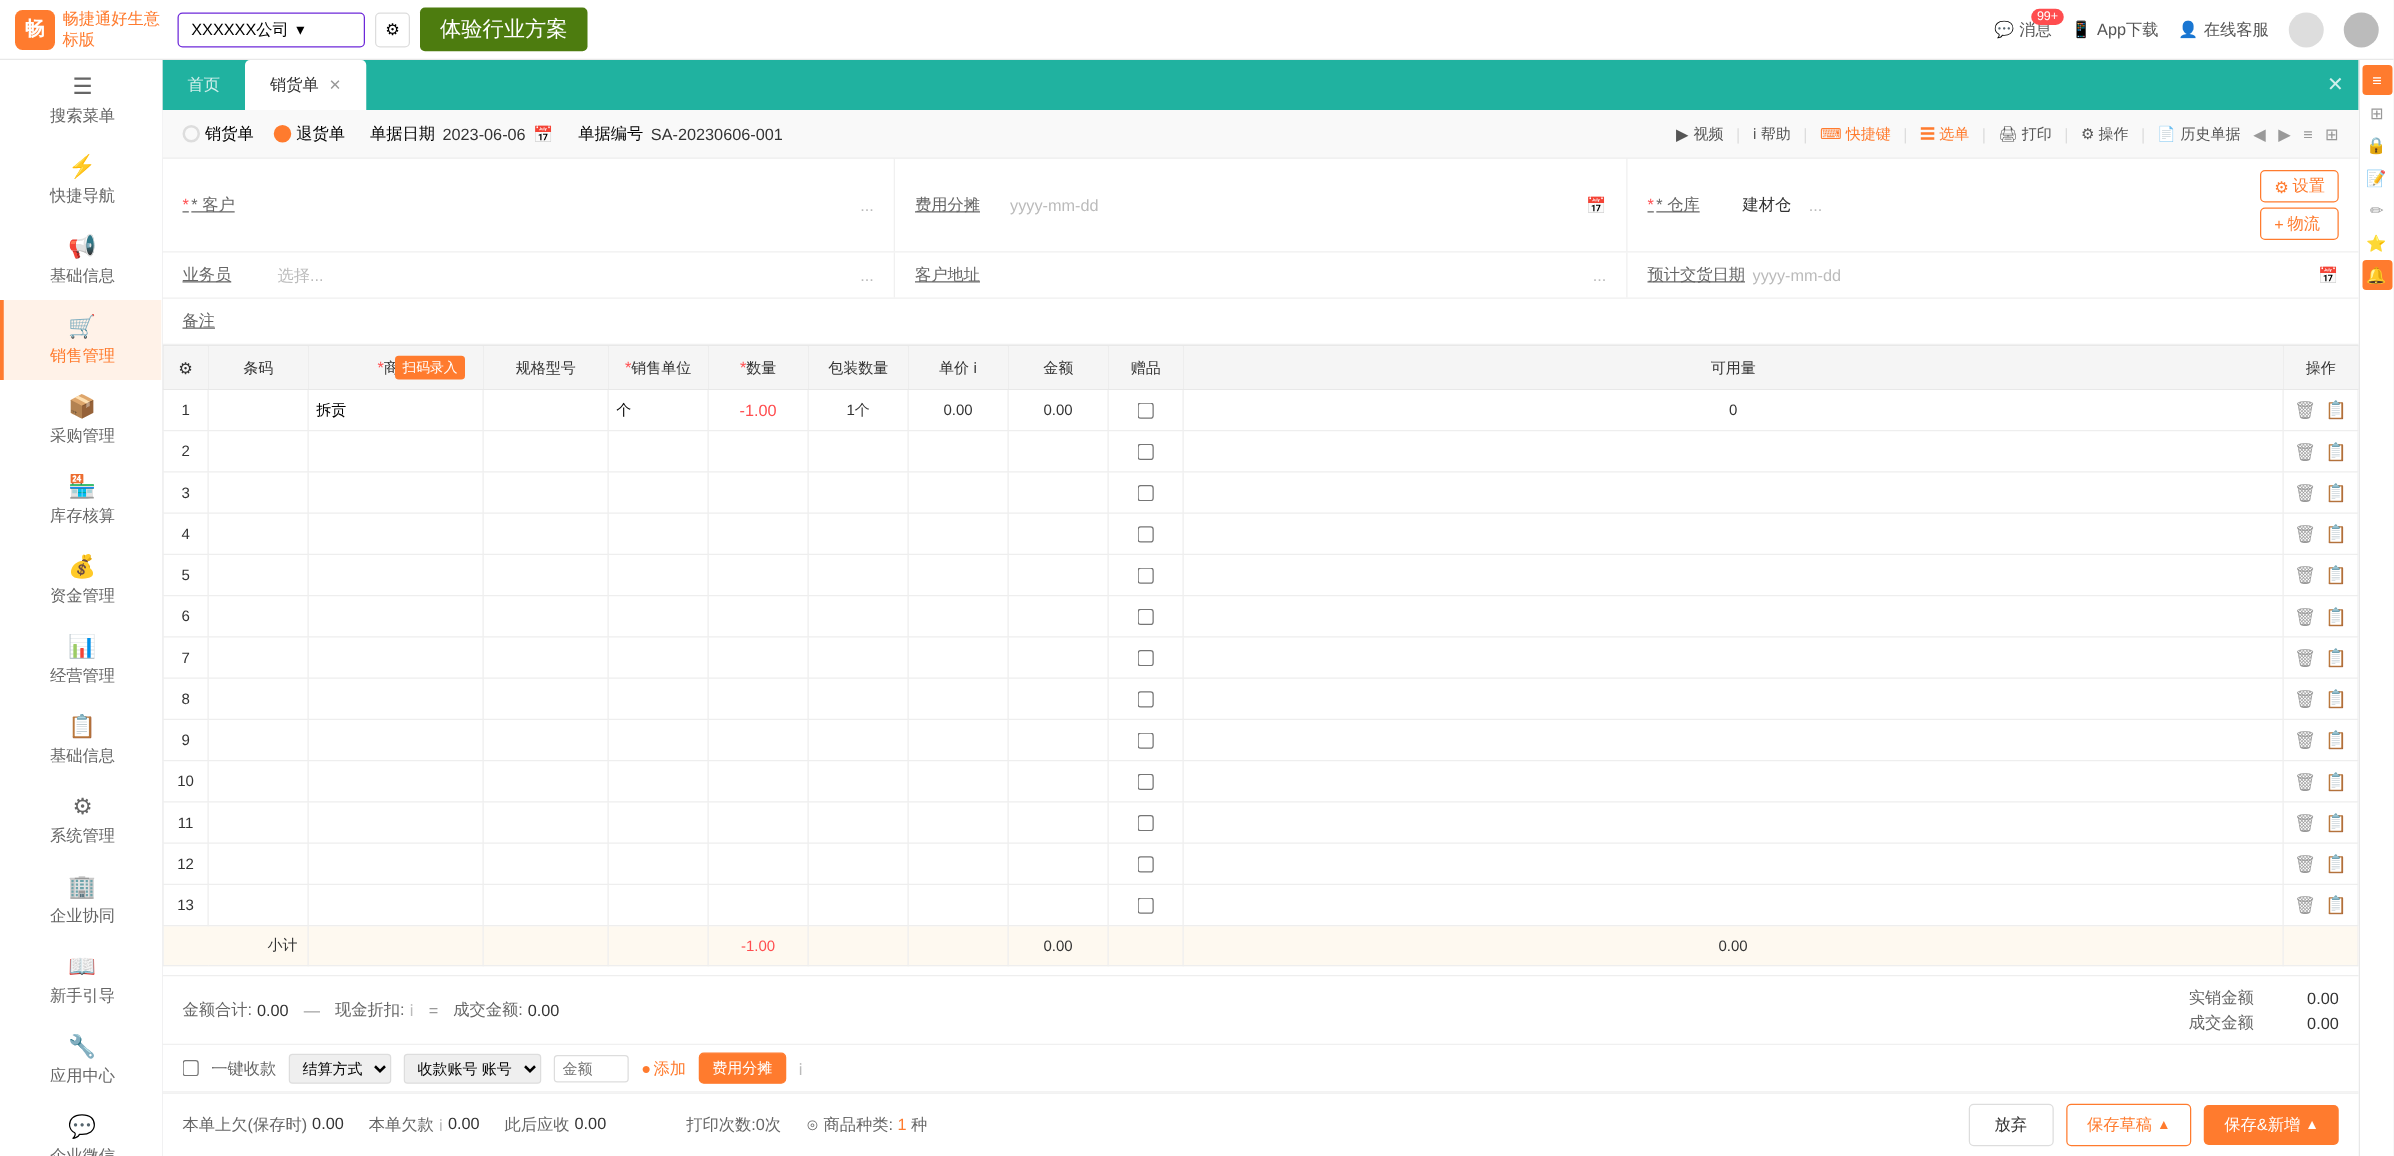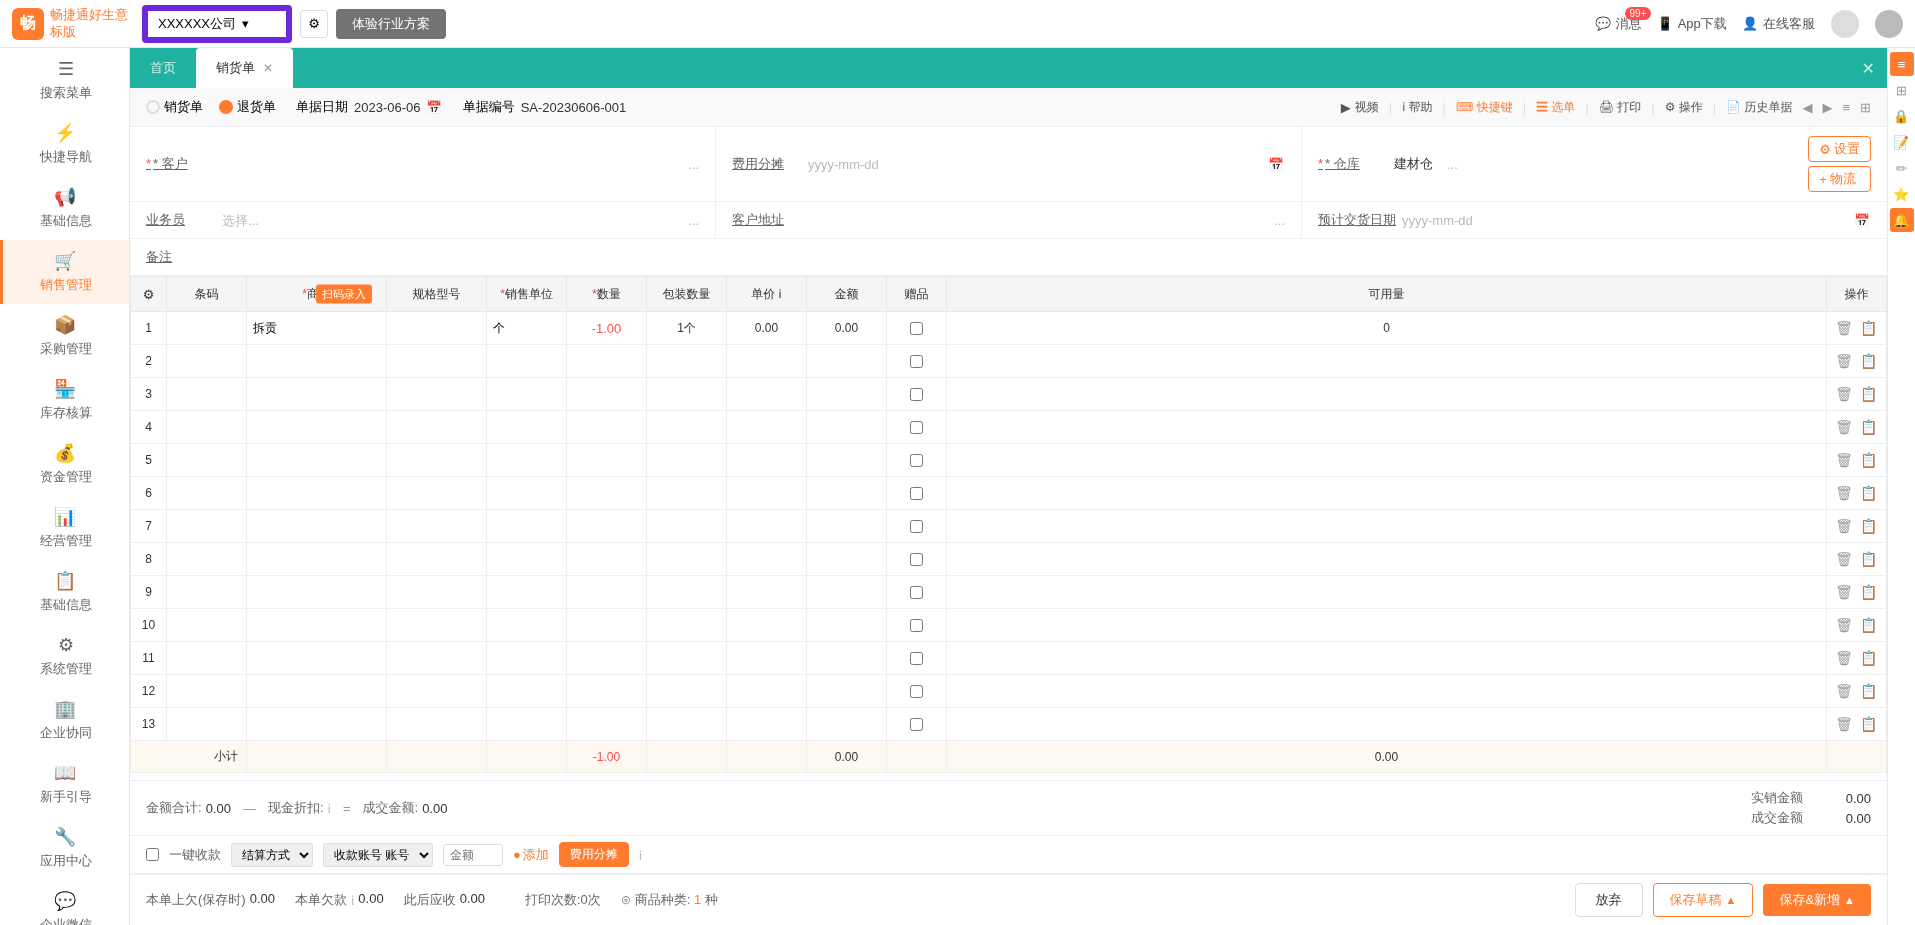--- a/index.html
+++ b/index.html
@@ -3,23 +3,23 @@
   <meta charset="utf-8">
   <style>
     * { box-sizing: border-box; margin: 0; padding: 0; font-family: 'Microsoft YaHei', Arial, sans-serif; font-size: 13px; }
     body { background: #f0f2f5; display: flex; flex-direction: column; height: 925px; overflow: hidden; }
 
     
     .top-bar { background: #fff; height: 48px; display: flex; align-items: center; padding: 0 12px; border-bottom: 1px solid #e8e8e8; flex-shrink: 0; }
     .logo-area { display: flex; align-items: center; gap: 6px; width: 130px; }
     .logo-icon { width: 32px; height: 32px; background: #ff7b2e; border-radius: 6px; display: flex; align-items: center; justify-content: center; color: white; font-size: 16px; font-weight: bold; }
     .logo-text { font-size: 11px; color: #ff7b2e; line-height: 1.3; }
-    .company-selector { display: flex; align-items: center; gap: 6px; border: 6px solid #6d28d9; border-radius: 4px; padding: 4px 10px; cursor: pointer; min-width: 150px; }
+    .company-selector { display: flex; align-items: center; gap: 6px; border: 1px solid #6d28d9; border-radius: 4px; padding: 4px 10px; cursor: pointer; min-width: 150px; }
     .gear-btn { width: 28px; height: 28px; border: 1px solid #ddd; border-radius: 4px; display: flex; align-items: center; justify-content: center; cursor: pointer; margin-left: 8px; }
-    .trial-btn { background: #737373; color: white; border: none; border-radius: 4px; padding: 6px 16px; cursor: pointer; font-size: 13px; margin-left: 8px; }
+    .trial-btn { background: #4d7c0f; color: white; border: none; border-radius: 4px; padding: 6px 16px; cursor: pointer; font-size: 17px; margin-left: 8px; }
     .top-right { margin-left: auto; display: flex; align-items: center; gap: 16px; }
     .top-right-item { display: flex; align-items: center; gap: 4px; cursor: pointer; color: #555; font-size: 13px; position: relative; }
     .badge { background: #ff4d4f; color: white; border-radius: 10px; font-size: 10px; padding: 1px 5px; position: absolute; top: -8px; right: -10px; }
     .avatar { width: 28px; height: 28px; border-radius: 50%; background: #ddd; }
 
     
     .main-layout { display: flex; flex: 1; overflow: hidden; }
 
     
     .sidebar { width: 130px; background: #fff; display: flex; flex-direction: column; border-right: 1px solid #e8e8e8; flex-shrink: 0; overflow-y: auto; }
@@ -695,21 +695,21 @@
           </span>
           <span class="action-bar-stat">
             <span>本单欠款</span>
             <span style="color:#bbb;">ℹ</span>
             <span style="color:#333;font-weight:500;">0.00</span>
           </span>
           <span class="action-bar-stat">
             <span>此后应收</span>
             <span style="color:#333;font-weight:500;">0.00</span>
           </span>
-          <span style="margin-left:20px;">打印次数:0次</span>
+          <span style="margin-left:44px;">打印次数:0次</span>
           <span>
             ⊙ <span>商品种类:</span>
             <span style="color:#ff7b2e;">1</span>
             <span>种</span>
           </span>
         </div>
         <div class="action-bar-right">
           <button class="abandon-btn">放弃</button>
           <button class="save-draft-btn">
             <span>保存草稿</span>

